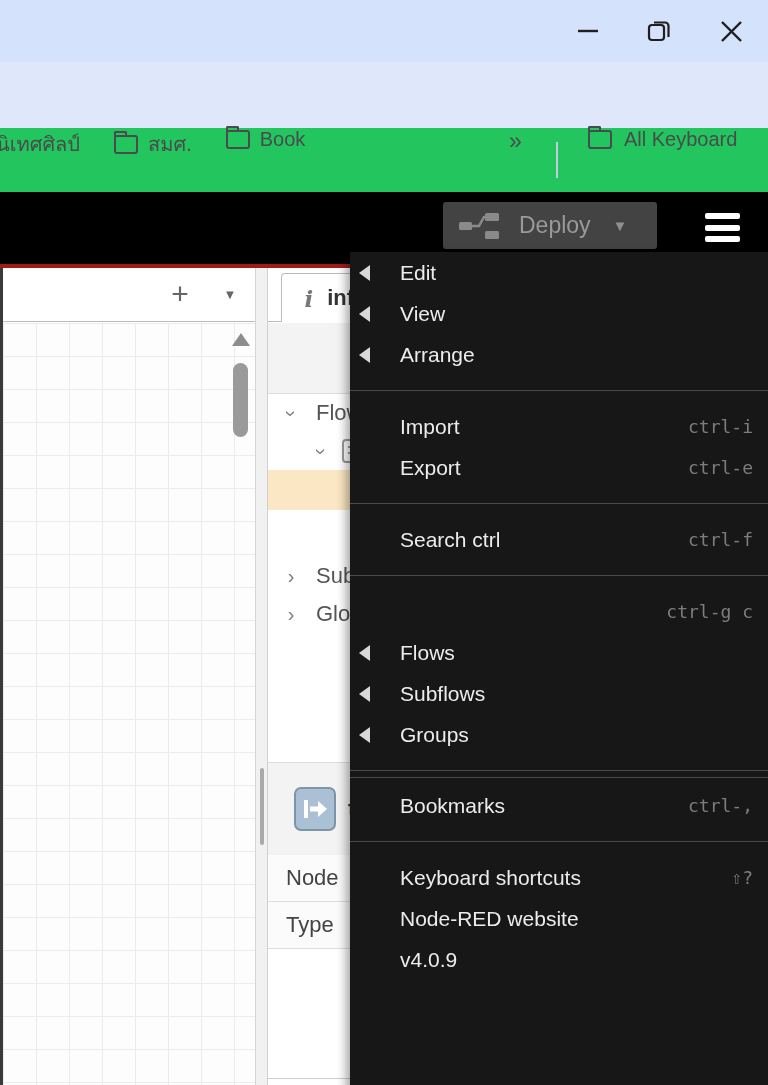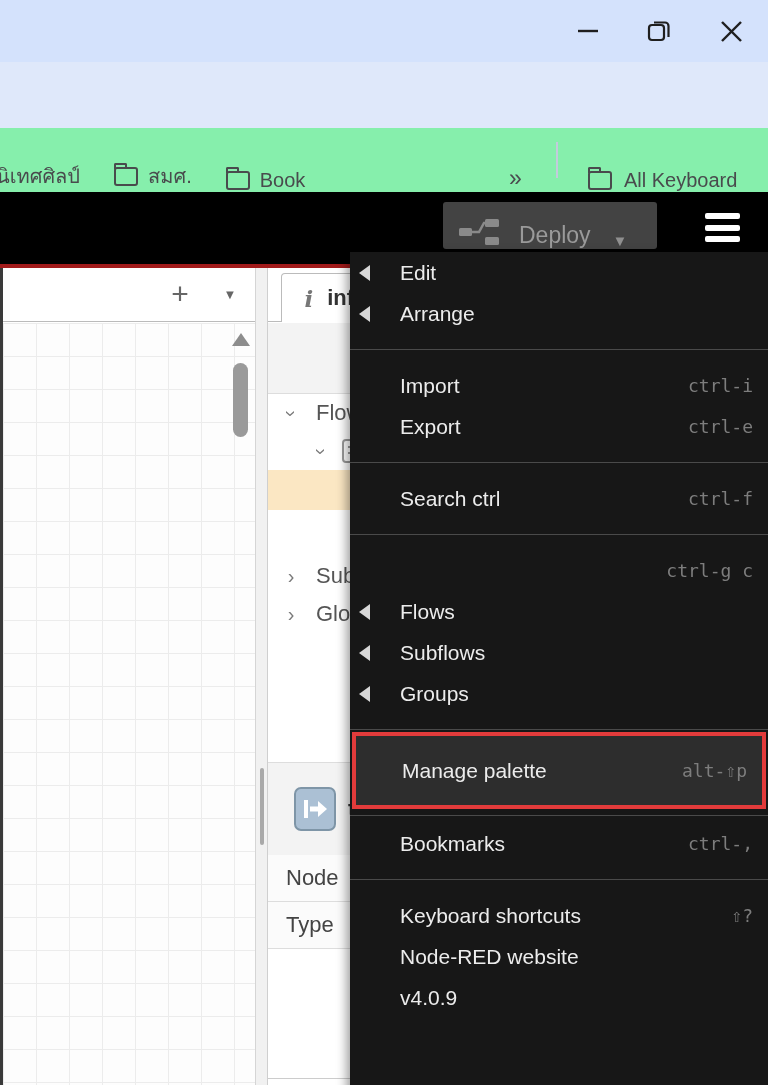--- a/index.html
+++ b/index.html
@@ -13,33 +13,33 @@
   .win-btn { position:absolute; top:0; height:62px; width:46px; display:flex; align-items:center; justify-content:center; cursor:default; }
   .win-min { left:565px; } .win-restore { left:636px; } .win-close { left:708px; }
   .toolbar { position:absolute; left:0; top:62px; width:768px; height:66px; background:#dfe8fa; }
   .omnibox { position:absolute; left:-30px; top:70px; width:664px; height:50px; background:#fdfdff; border-radius:25px; }
   .star { position:absolute; right:24px; top:8px; font-size:27px; color:#454746; line-height:34px; }
   .avatar { position:absolute; left:658px; top:84px; width:34px; height:34px; border-radius:50%;
     background:radial-gradient(circle at 50% 32%, #e8e4dc 0 13%, #caa183 14% 36%, #32302e 37% 58%, #565149 59% 100%);
     border:1px solid #c8d2e8; }
   .dots3 { position:absolute; left:728px; top:87px; width:6px; height:28px; display:flex; flex-direction:column; justify-content:space-between; }
   .dots3 span { width:5px; height:5px; border-radius:50%; background:#1f1f1f; }
-  .bookmarksbar { position:absolute; left:0; top:128px; width:768px; height:64px; background:#86efac;
-    display:flex; align-items:flex-end; color:#494b4d; font-size:20px; }
+  .bookmarksbar { position:absolute; left:0; top:128px; width:768px; height:64px; background:#22c55e;
+    display:flex; align-items:flex-start; color:#494b4d; font-size:20px; }
   .bm-item { display:flex; align-items:center; gap:10px; margin-right:34px; white-space:nowrap; }
   .bm-first { margin-left:-4px; }
   .folder-ico { width:24px; height:19px; border:2px solid #494b4d; border-radius:3px; position:relative; }
   .folder-ico:before { content:""; position:absolute; left:-2px; top:-6px; width:9px; height:4px; border:2px solid #494b4d; border-bottom:none; border-radius:2px 2px 0 0; }
   .bm-overflow { position:absolute; left:509px; font-size:23px; letter-spacing:-2px; color:#4a4c4f; }
   .bm-sep { position:absolute; left:556px; top:14px; width:2px; height:36px; background:#c3cbdc; }
   .bm-all { position:absolute; left:588px; display:flex; align-items:center; gap:12px; }
   
   .nr-header { position:absolute; left:0; top:192px; width:768px; height:72px; background:#000; }
   .deploy-btn { position:absolute; left:443px; top:10px; width:214px; height:47px; background:#434343; border-radius:3px;
-    display:flex; align-items:flex-end; color:#9a9a9a; }
+    display:flex; align-items:center; color:#9a9a9a; }
   .deploy-label { font-size:23px; margin-left:16px; }
   .deploy-caret { margin-left:22px; font-size:15px; color:#8f8f8f; }
   .hamburger { position:absolute; left:705px; top:21px; width:35px; height:29px; display:flex; flex-direction:column; justify-content:space-between; }
   .hamburger span { height:6px; background:#fff; border-radius:2px; }
   .red-line { position:absolute; left:0; top:264px; width:768px; height:4px; background:#a11a1a; }
   
   .content { position:absolute; left:0; top:268px; width:768px; height:817px; background:#fff; }
   .left-edge { position:absolute; left:0; top:0; width:3px; height:817px; background:#3a3a3a; }
   .canvas-region { position:absolute; left:3px; top:0; width:252px; height:817px; }
   .canvas-tabbar { position:absolute; left:0; top:0; width:252px; height:54px; background:#fff; border-bottom:1px solid #bbb; }
@@ -235,20 +235,24 @@
     </div>
   </div>
 
   <div class="nr-menu">
     <div class="mi">
       <span class="mi-arrow"></span>
       <span class="mi-label">Edit</span>
     </div>
     <div class="mi">
       <span class="mi-arrow"></span>
+      <span class="mi-label">View</span>
+    </div>
+    <div class="mi">
+      <span class="mi-arrow"></span>
       <span class="mi-label">Arrange</span>
     </div>
     <div class="msep"></div>
     <div class="mi">
       <span class="mi-label">Import</span>
       <span class="mi-key">ctrl-i</span>
     </div>
     <div class="mi">
       <span class="mi-label">Export</span>
       <span class="mi-key">ctrl-e</span>
@@ -268,26 +272,20 @@
     </div>
     <div class="mi">
       <span class="mi-arrow"></span>
       <span class="mi-label">Subflows</span>
     </div>
     <div class="mi">
       <span class="mi-arrow"></span>
       <span class="mi-label">Groups</span>
     </div>
     <div class="msep" style="margin-bottom:2px"></div>
-    <div class="hl-wrap">
-      <div class="mi">
-        <span class="mi-label">Manage palette</span>
-        <span class="mi-key">alt-⇧p</span>
-      </div>
-    </div>
     <div class="msep-tight"></div>
     <div class="mi">
       <span class="mi-label">Bookmarks</span>
       <span class="mi-key">ctrl-,</span>
     </div>
     <div class="msep"></div>
     <div class="mi">
       <span class="mi-label">Keyboard shortcuts</span>
       <span class="mi-key">⇧?</span>
     </div>

